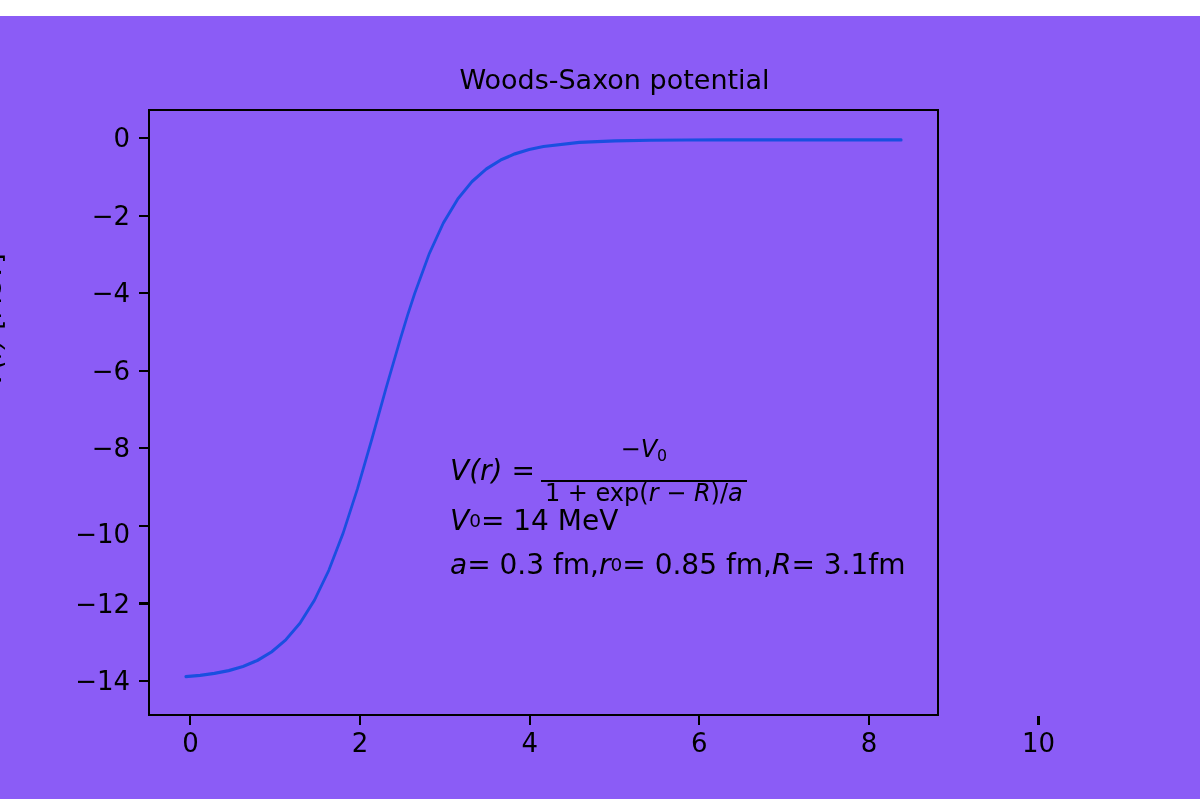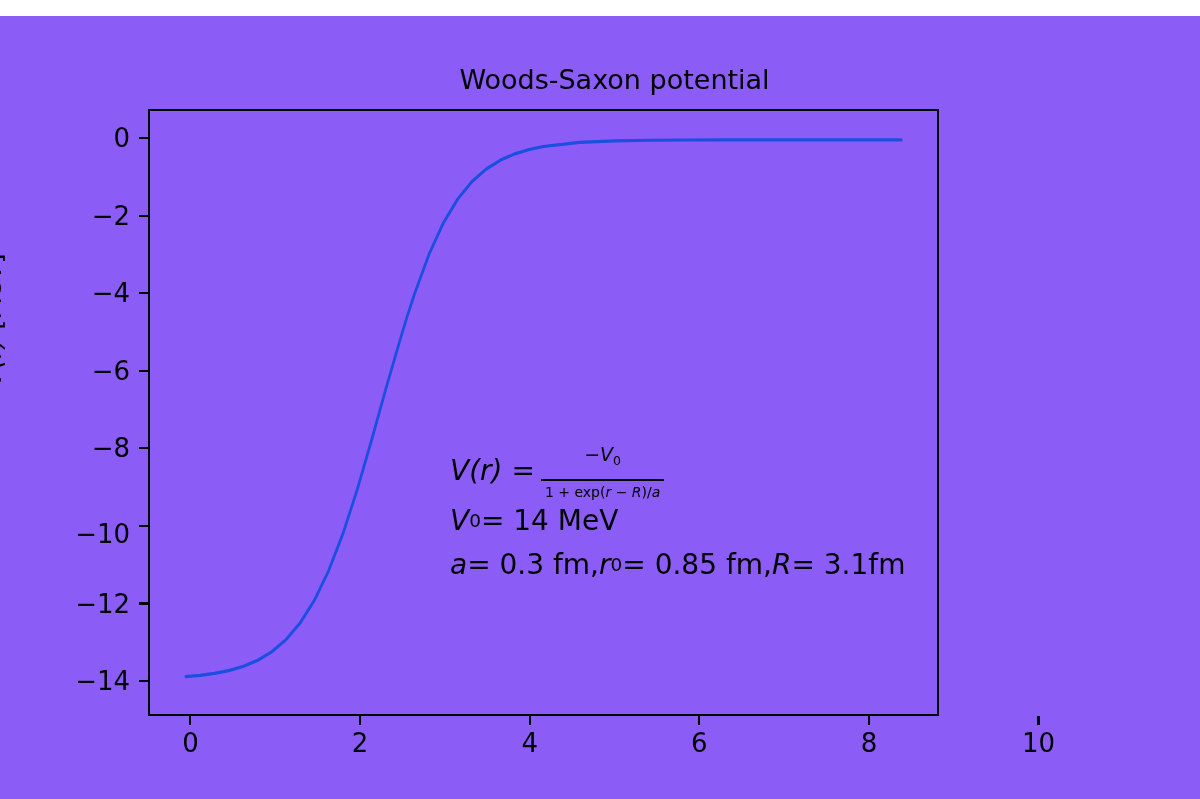--- a/index.html
+++ b/index.html
@@ -92,29 +92,29 @@
   .eq-lhs .it{font-style:italic;}
   .frac{
     display:inline-flex;
     flex-direction:column;
     align-items:center;
     justify-content:center;
     margin-left:6px;
     vertical-align:middle;
   }
   .frac .num{
-    font-size:19px;
-    padding:0 6px 5px 6px;
-    line-height:28px;
+    font-size:24px;
+    padding:0 6px 14px 6px;
+    line-height:20px;
   }
   .frac .bar{
     height:2px;background:#000;width:100%;
   }
   .frac .den{
-    font-size:14px;
+    font-size:24px;
     padding:1px 4px 0 4px;
     line-height:20px;
   }
   .frac .it{font-style:italic;}
   sub{font-size:0.66em;vertical-align:-0.28em;}
   .param-line{
     height:44px;
     display:flex;
     align-items:center;
     font-size:28px;

